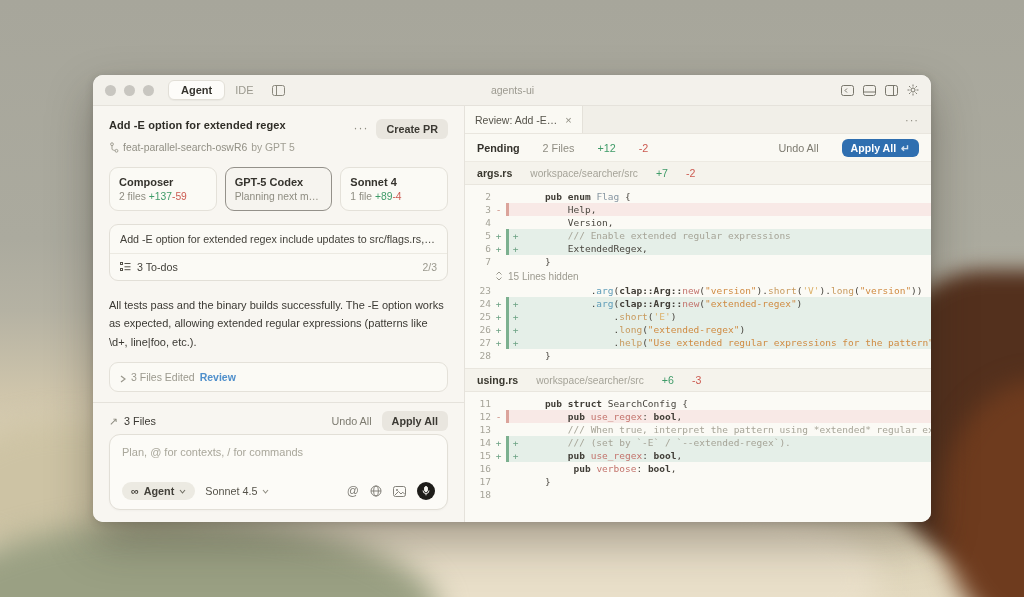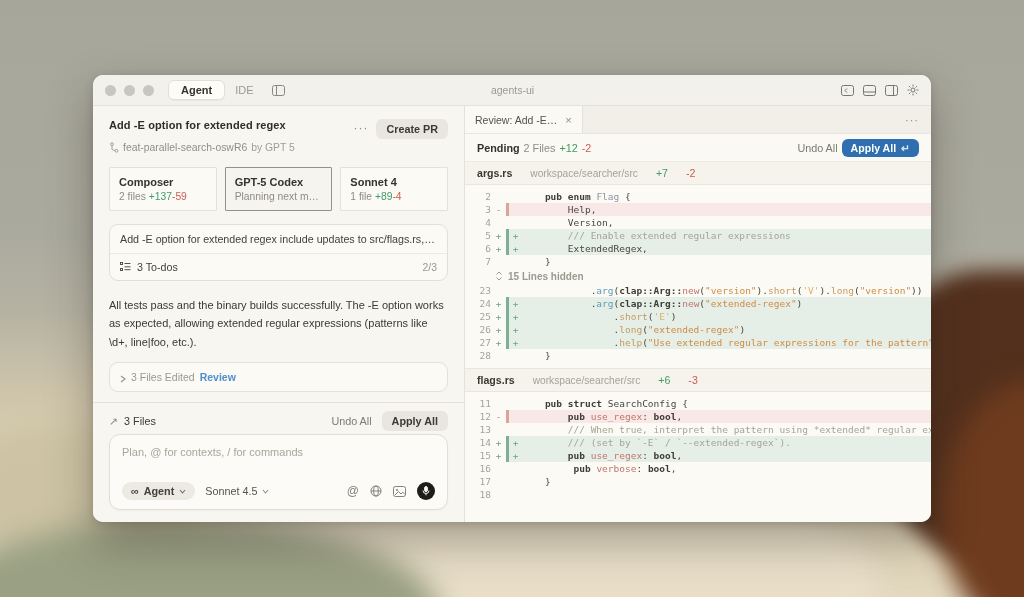--- a/index.html
+++ b/index.html
@@ -35,21 +35,21 @@
     padding:13px 16px 12px;box-sizing:border-box;background:#f8f6f1;}
   .right{flex:1;background:#fbfaf5;display:flex;flex-direction:column;overflow:hidden;}
   
   .hdr{display:flex;align-items:flex-start;}
   .hdr-title{flex:1;font-size:11px;font-weight:700;color:#2f2d27;letter-spacing:.1px;}
   .hdr-menu{color:#8f8d82;padding:2px 8px;font-size:12px;letter-spacing:1px;}
   .btn{background:#e9e6df;border-radius:6px;padding:4px 10px;font-size:10.8px;font-weight:600;color:#3b3933;}
   .branch-row{display:flex;align-items:center;gap:4px;margin-top:3px;color:#a09e93;font-size:10.4px;}
   .branch-name{color:#918f84;}
   .cards{display:flex;gap:8px;margin-top:14px;}
-  .card{flex:1;background:#fbfaf5;border:1px solid #e4e1d9;border-radius:1px;padding:8px 9px;min-width:0;}
+  .card{flex:1;background:#fbfaf5;border:1px solid #e4e1d9;border-radius:9px;padding:8px 9px;min-width:0;}
   .card.sel{border:1.5px solid #94918a;background:#f6f4ef;}
   .card-name{font-size:11px;font-weight:700;color:#35332d;white-space:nowrap;overflow:hidden;}
   .card-line2{font-size:10.3px;color:#8f8d82;margin-top:3px;white-space:nowrap;overflow:hidden;text-overflow:ellipsis;}
   .g{color:#3f9b68;} .r{color:#cc5a50;}
   .taskbox{margin-top:13px;border:1px solid #e2dfd7;border-radius:9px;background:#fbfaf5;}
   .task-text{padding:8px 10px;font-size:10.7px;color:#43413a;border-bottom:1px solid #ecc;border-bottom:1px solid #eceae2;
     white-space:nowrap;overflow:hidden;text-overflow:ellipsis;}
   .task-foot{display:flex;align-items:center;padding:7px 10px;gap:6px;}
   .task-todos{font-size:10.7px;color:#43413a;}
   .task-progress{margin-left:auto;font-size:10.4px;color:#9b998e;}
@@ -70,21 +70,21 @@
     font-size:10.8px;color:#43413a;font-weight:600;}
   .model{display:flex;align-items:center;gap:4px;color:#55534a;font-size:10.8px;}
   .comp-icons{margin-left:auto;display:flex;align-items:center;gap:11px;color:#83816f;color:#83817a;}
   .mic{width:18px;height:18px;border-radius:50%;background:#1e1d1a;display:flex;align-items:center;justify-content:center;}
   
   .tabbar{height:27px;background:#f1efe8;display:flex;align-items:stretch;border-bottom:1px solid #e9e6de;}
   .rtab{background:#faf9f3;border-right:1px solid #e4e1d9;display:flex;align-items:center;gap:8px;
     padding:0 10px;font-size:10.5px;color:#55534a;}
   .rtab-close{color:#8f8d82;font-size:11px;}
   .rtab-more{margin-left:auto;color:#8f8d82;padding:0 12px;display:flex;align-items:center;letter-spacing:1px;}
-  .pendbar{height:27px;display:flex;align-items:center;gap:4px;padding:0 12px;background:#faf9f3;
+  .pendbar{height:27px;display:flex;align-items:center;gap:23px;padding:0 12px;background:#faf9f3;
     border-bottom:1px solid #edeae2;font-size:10.8px;}
   .pend-label{font-weight:700;color:#33312b;}
   .pend-files{color:#8f8d82;}
   .pend-undo{margin-left:auto;color:#7d7b70;}
   .btn-blue{background:#2f6fb0;color:#fff;border-radius:6px;padding:3px 9px;font-size:10.6px;font-weight:600;
     display:flex;gap:5px;align-items:center;}
   .diff{flex:1;overflow:hidden;font-family:"DejaVu Sans Mono",monospace;font-size:9.5px;}
   .fhead{height:22px;background:#f5f3ec;border-bottom:1px solid #e9e6de;display:flex;align-items:baseline;gap:18px;
     padding:0 12px;font-family:"Liberation Sans",sans-serif;font-size:10.6px;line-height:22px;}
   .fhead.later{border-top:1px solid #e9e6de;}
@@ -96,21 +96,21 @@
   .sign.plus{color:#6da284;} .sign.minus{color:#c98b80;}
   .linebg{flex:1;display:flex;min-width:0;}
   .crow.add .linebg{background:#e5efe8;}
   .crow.del .linebg{background:#f8e9e6;}
   .bar{width:3px;flex:none;}
   .crow.add .bar{background:#7cb08f;}
   .crow.del .bar{background:#dba49b;}
   .sign2{width:13px;text-align:center;flex:none;color:#6da284;}
   .codetxt{white-space:pre;overflow:hidden;}
   .hiddenrow{display:flex;align-items:center;gap:5px;height:16px;padding-left:30px;color:#9c9a8f;
-    font-family:"Liberation Sans",sans-serif;font-size:10px;font-weight:bold;}
+    font-family:"Liberation Sans",sans-serif;font-size:10px;}
   
   .s-kw{font-weight:700;color:#403d36;}
   .s-ty{color:#8796a2;}
   .s-pl{color:#4a4740;}
   .s-fd{color:#c3736c;}
   .s-mb{color:#5e9cb8;}
   .s-mo{color:#c89a5e;}
   .s-mr{color:#c3736c;}
   .s-st{color:#d08b42;}
   .s-ch{color:#ddb26b;}
@@ -362,21 +362,21 @@
               <span>15 Lines hidden</span>
             </div>
             <div class="crow ctx"><span class="num">23</span><span class="sign"></span><span class="linebg"><span class="bar"></span><span class="sign2"></span><span class="codetxt"><span class="s-pl">            .</span><span class="s-mb">arg</span><span class="s-pl">(</span><span class="s-kw">clap::Arg::</span><span class="s-mr">new</span><span class="s-pl">(</span><span class="s-st">"version"</span><span class="s-pl">).</span><span class="s-mo">short</span><span class="s-pl">(</span><span class="s-ch">'V'</span><span class="s-pl">).</span><span class="s-mo">long</span><span class="s-pl">(</span><span class="s-st">"version"</span><span class="s-pl">))</span></span></span></div>
             <div class="crow add"><span class="num">24</span><span class="sign plus">+</span><span class="linebg"><span class="bar"></span><span class="sign2">+</span><span class="codetxt"><span class="s-pl">            .</span><span class="s-mb">arg</span><span class="s-pl">(</span><span class="s-kw">clap::Arg::</span><span class="s-mr">new</span><span class="s-pl">(</span><span class="s-st">"extended-regex"</span><span class="s-pl">)</span></span></span></div>
             <div class="crow add"><span class="num">25</span><span class="sign plus">+</span><span class="linebg"><span class="bar"></span><span class="sign2">+</span><span class="codetxt"><span class="s-pl">                .</span><span class="s-mo">short</span><span class="s-pl">(</span><span class="s-ch">'E'</span><span class="s-pl">)</span></span></span></div>
             <div class="crow add"><span class="num">26</span><span class="sign plus">+</span><span class="linebg"><span class="bar"></span><span class="sign2">+</span><span class="codetxt"><span class="s-pl">                .</span><span class="s-mo">long</span><span class="s-pl">(</span><span class="s-st">"extended-regex"</span><span class="s-pl">)</span></span></span></div>
             <div class="crow add"><span class="num">27</span><span class="sign plus">+</span><span class="linebg"><span class="bar"></span><span class="sign2">+</span><span class="codetxt"><span class="s-pl">                .</span><span class="s-mo">help</span><span class="s-pl">(</span><span class="s-st">"Use extended regular expressions for the pattern"</span></span></span></div>
             <div class="crow ctx"><span class="num">28</span><span class="sign"></span><span class="linebg"><span class="bar"></span><span class="sign2"></span><span class="codetxt"><span class="s-pl">    }</span></span></span></div>
           </div>
           <div class="fhead later">
-            <span class="fhead-name">flags.rs</span>
+            <span class="fhead-name">using.rs</span>
             <span class="fhead-path">workspace/searcher/src</span>
             <span class="g">+6</span>
             <span class="r">-3</span>
           </div>
           <div class="fbody" style="padding: 5px 0px 6px;">
             <div class="crow ctx"><span class="num">11</span><span class="sign"></span><span class="linebg"><span class="bar"></span><span class="sign2"></span><span class="codetxt"><span class="s-pl">    </span><span class="s-kw">pub struct</span><span class="s-pl"> SearchConfig {</span></span></span></div>
             <div class="crow del"><span class="num">12</span><span class="sign minus">-</span><span class="linebg"><span class="bar"></span><span class="sign2"></span><span class="codetxt"><span class="s-pl">        </span><span class="s-kw">pub</span><span class="s-pl"> </span><span class="s-fd">use_regex</span><span class="s-pl">: </span><span class="s-kw">bool</span><span class="s-pl">,</span></span></span></div>
             <div class="crow ctx"><span class="num">13</span><span class="sign"></span><span class="linebg"><span class="bar"></span><span class="sign2"></span><span class="codetxt"><span class="s-pl">        </span><span class="s-cm">/// When true, interpret the pattern using *extended* regular expressions</span></span></span></div>
             <div class="crow add"><span class="num">14</span><span class="sign plus">+</span><span class="linebg"><span class="bar"></span><span class="sign2">+</span><span class="codetxt"><span class="s-pl">        </span><span class="s-cm">/// (set by `-E` / `--extended-regex`).</span></span></span></div>
             <div class="crow add"><span class="num">15</span><span class="sign plus">+</span><span class="linebg"><span class="bar"></span><span class="sign2">+</span><span class="codetxt"><span class="s-pl">        </span><span class="s-kw">pub</span><span class="s-pl"> </span><span class="s-fd">use_regex</span><span class="s-pl">: </span><span class="s-kw">bool</span><span class="s-pl">,</span></span></span></div>

